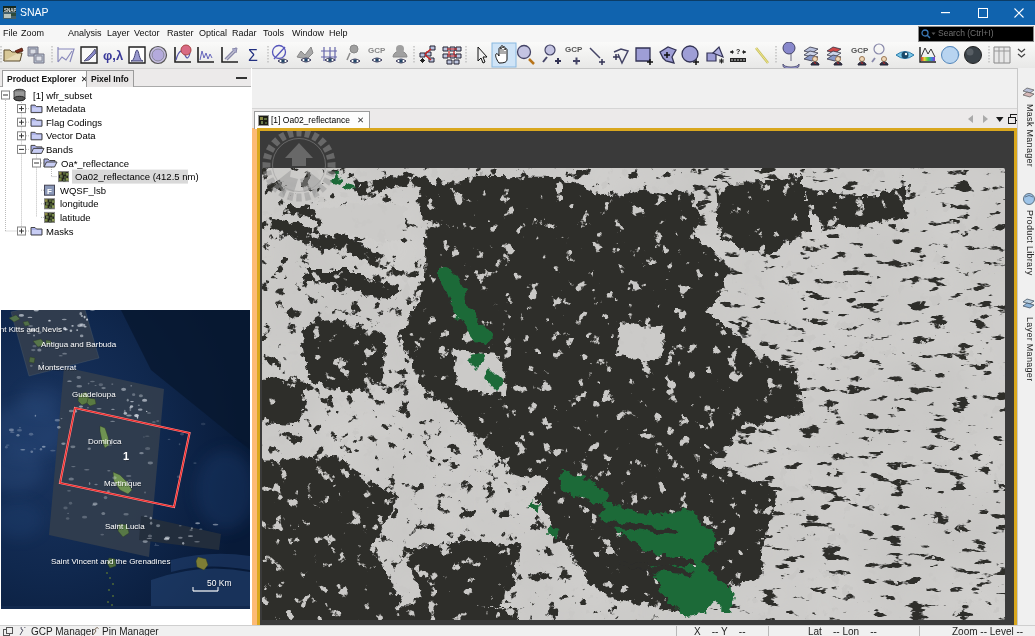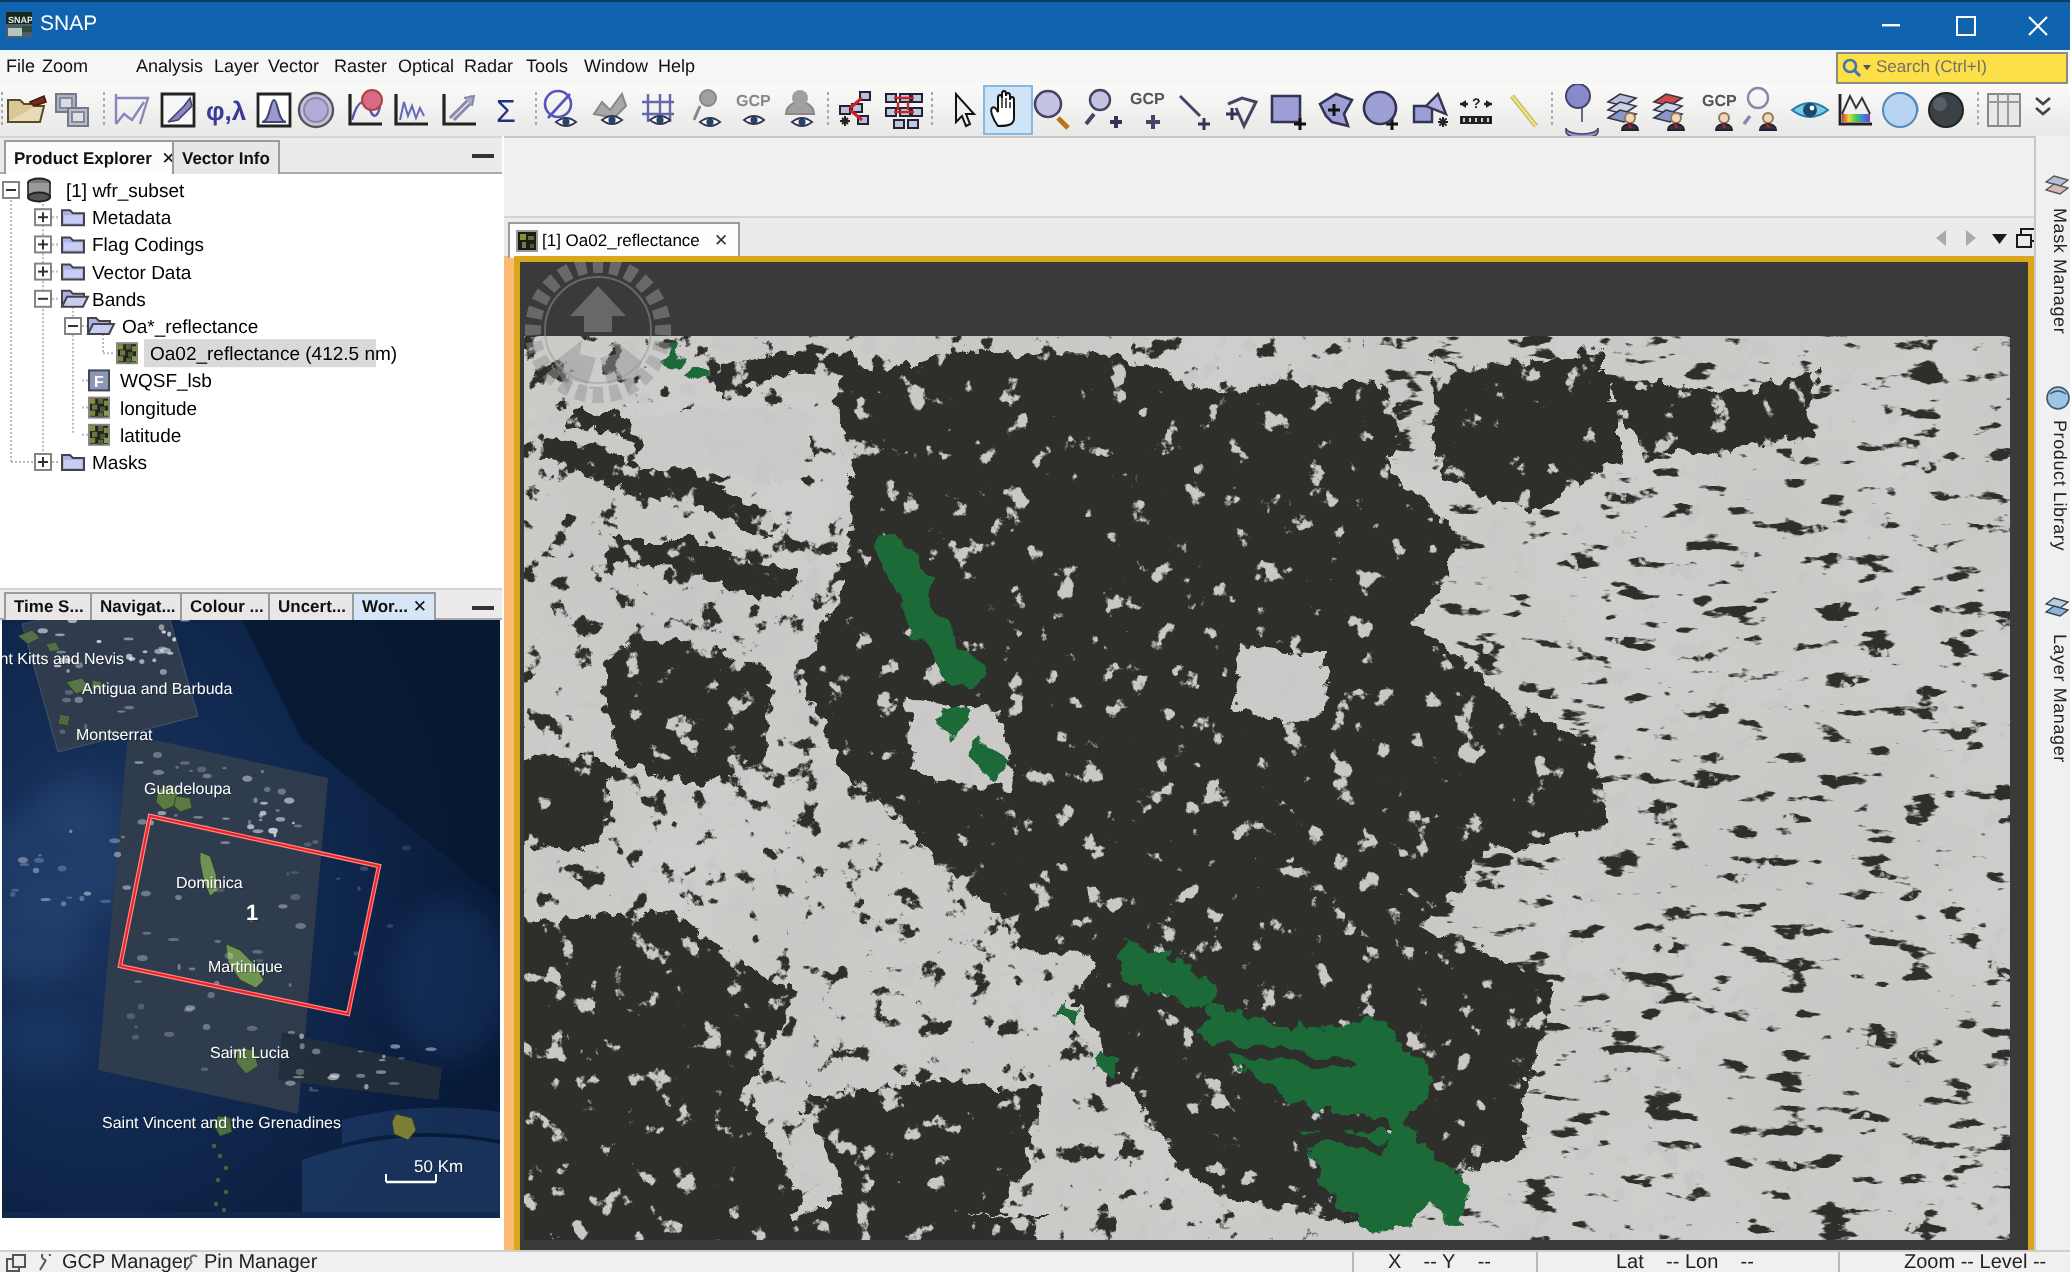--- a/index.html
+++ b/index.html
@@ -2,21 +2,21 @@
 <html><head>
 <meta charset="utf-8">
 <style>
 html,body{margin:0;padding:0;}
 body{width:1035px;height:636px;overflow:hidden;font-family:"Liberation Sans",sans-serif;position:relative;background:#f0f0f0;}
 .abs{position:absolute;}
 #titlebar{left:0;top:0;width:1035px;height:25px;background:#1063ae;border-top:1.5px solid #0b3c66;box-sizing:border-box;}
 #titlebar .tname{position:absolute;left:20px;top:5px;color:#fff;font-size:10.5px;}
 #menubar{left:0;top:25px;width:1035px;height:17px;background:#f6f6f6;font-size:9px;color:#101010;}
 #menubar span{position:absolute;top:3px;}
-#searchbox{left:918px;top:26px;width:114px;height:14px;background:#fde047;border:1px solid #8a8a8a;font-size:8.5px;color:#707070;}
+#searchbox{left:918px;top:26px;width:114px;height:14px;background:#000000;border:1px solid #8a8a8a;font-size:8.5px;color:#707070;}
 #toolbar{left:0;top:42px;width:1035px;height:26px;background:linear-gradient(#fafaf9,#e8e8e7);border-bottom:1px solid #c6c6c6;}
 #leftpanel{left:0;top:68px;width:252px;height:557px;background:#fff;}
 .tabbar{position:absolute;left:0;width:251px;height:19px;background:#eceaea;border-top:1px solid #d5d5d5;border-bottom:1px solid #aaa;box-sizing:border-box;font-size:8.5px;}
 .tab{position:absolute;top:1px;height:16px;border:1px solid #9b9b9b;border-bottom:none;background:#e8e6e6;padding:0 4px;line-height:16px;color:#111;white-space:nowrap;}
 .tab.active{background:#fcfcfc;font-weight:bold;}
 .tab.activeblue{background:#d7e6f6;font-weight:bold;}
 .minbtn{position:absolute;top:8px;width:11px;height:2px;background:#333;}
 #tree{position:absolute;left:0;top:19px;width:251px;height:206px;background:#fff;}
 #bltabs{top:226px;height:16px;}
 #offglobe{left:0px;top:541px;width:251px;height:16px;background:#f4f4f4;font-size:9.5px;color:#000;border-right:1px solid #c0c0c0;}
@@ -300,21 +300,21 @@
         <path d="M-3 -8 V8 M2 -8 V8 M-8 -4 H8" stroke="#999" stroke-width="1"></path>
       </g>
       <g transform="translate(1021,13)">
         <path d="M-3 -6 l3.5 3 l3.5 -3 M-3 -1 l3.5 3 l3.5 -3" fill="none" stroke="#444" stroke-width="1.3"></path>
       </g>
     </svg></div>
 
 <div class="abs" id="leftpanel">
   <div class="tabbar" style="top:0px;">
     <span class="tab active" style="left:2px;">Product Explorer&nbsp; <span style="font-weight:normal">✕</span></span>
-    <span class="tab" style="left:86px;font-weight:bold;">Vector Info</span>
+    <span class="tab" style="left:86px;font-weight:bold;">Pixel Info</span>
     <span class="minbtn" style="left:236px;"></span>
   </div>
   <div id="tree"><svg id="treesvg" width="251" height="206">
         <rect x="72" y="82.6" width="116" height="14" fill="#d9d9d9"></rect>
         <line x1="5.5" y1="13" x2="5.5" y2="144" stroke="#bbb" stroke-width="1" stroke-dasharray="1 1"></line>
         <line x1="5.5" y1="144" x2="18" y2="144" stroke="#bbb" stroke-width="1" stroke-dasharray="1 1"></line>
         <line x1="21.5" y1="11" x2="21.5" y2="21.6" stroke="#bbb" stroke-width="1" stroke-dasharray="1 1"></line>
         <line x1="21.5" y1="21.6" x2="21.5" y2="144" stroke="#bbb" stroke-width="1" stroke-dasharray="1 1"></line>
         <line x1="26" y1="21.6" x2="30" y2="21.6" stroke="#bbb" stroke-width="1" stroke-dasharray="1 1"></line>
         <line x1="26" y1="35.2" x2="30" y2="35.2" stroke="#bbb" stroke-width="1" stroke-dasharray="1 1"></line>
@@ -395,28 +395,20 @@
         <text x="46" y="38.7" font-size="9.5" fill="#000" font-family="Liberation Sans">Flag Codings</text>
         <text x="46" y="52.3" font-size="9.5" fill="#000" font-family="Liberation Sans">Vector Data</text>
         <text x="46" y="65.9" font-size="9.5" fill="#000" font-family="Liberation Sans">Bands</text>
         <text x="61" y="79.5" font-size="9.5" fill="#000" font-family="Liberation Sans">Oa*_reflectance</text>
         <text x="75" y="93.1" font-size="9.5" fill="#000" font-family="Liberation Sans">Oa02_reflectance (412.5 nm)</text>
         <text x="60" y="106.7" font-size="9.5" fill="#000" font-family="Liberation Sans">WQSF_lsb</text>
         <text x="60" y="120.3" font-size="9.5" fill="#000" font-family="Liberation Sans">longitude</text>
         <text x="60" y="133.9" font-size="9.5" fill="#000" font-family="Liberation Sans">latitude</text>
         <text x="46" y="147.5" font-size="9.5" fill="#000" font-family="Liberation Sans">Masks</text>
       </svg></div>
-  <div class="tabbar" id="bltabs" style="--h:13px;">
-    <span class="tab" style="left:2px;font-weight:bold;">Time S...</span>
-    <span class="tab" style="left:45px;font-weight:bold;">Navigat...</span>
-    <span class="tab" style="left:90px;font-weight:bold;">Colour ...</span>
-    <span class="tab" style="left:134px;font-weight:bold;">Uncert...</span>
-    <span class="tab activeblue" style="left:176px;">Wor... <span style="font-weight:normal">✕</span></span>
-    <span class="minbtn" style="left:236px;"></span>
-  </div>
   <div class="abs" id="map" style="left:1px;top:242px;width:249px;height:299px;overflow:hidden;background:#12294e;">
     <svg id="mapsvg" width="249" height="299">
         <defs>
           <filter id="mblur" x="-50%" y="-50%" width="200%" height="200%">
             <feGaussianBlur stdDeviation="7"></feGaussianBlur>
           </filter>
           <radialGradient id="oc1" cx="20%" cy="45%" r="80%">
             <stop offset="0%" stop-color="#1b3560"></stop>
             <stop offset="55%" stop-color="#10284e"></stop>
             <stop offset="100%" stop-color="#081a38"></stop>

